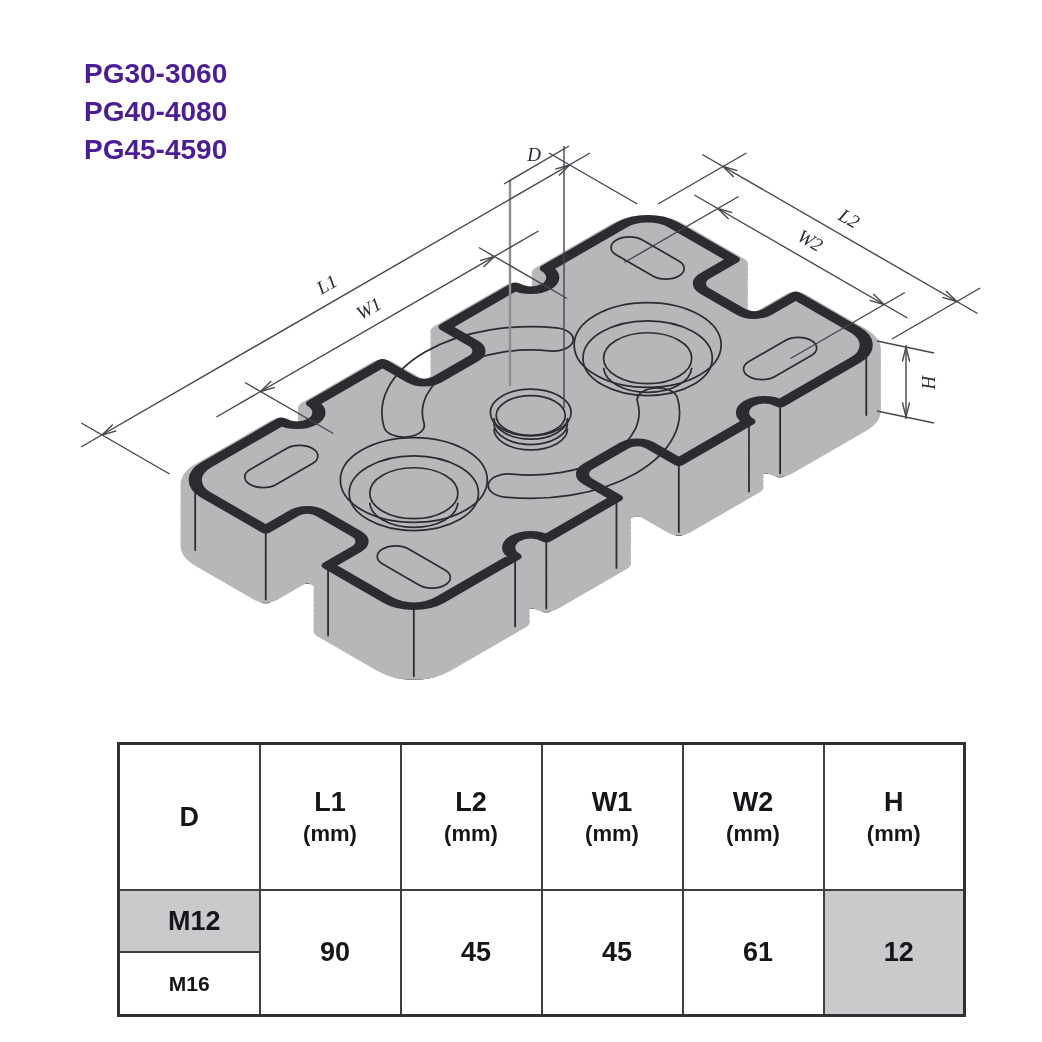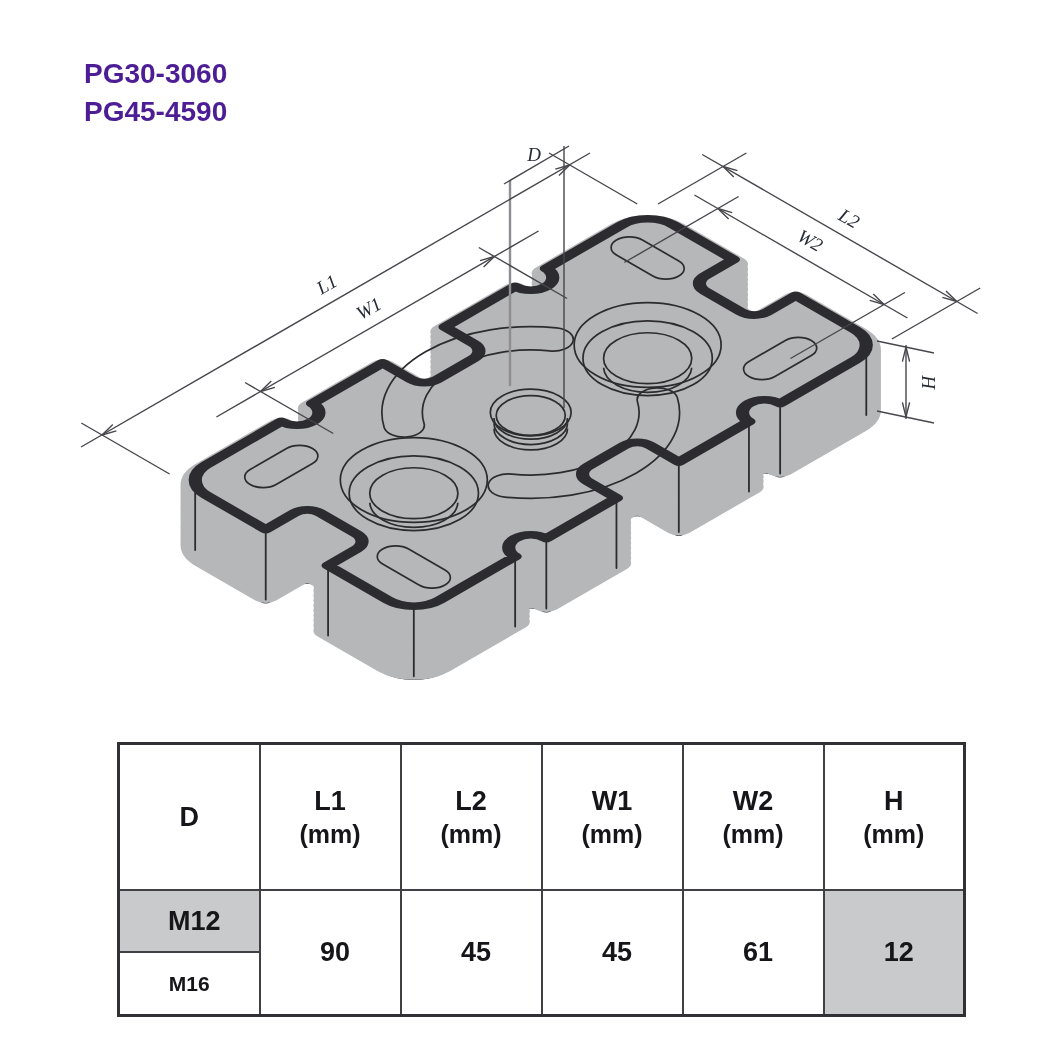--- a/index.html
+++ b/index.html
@@ -32,31 +32,32 @@
     border-collapse:collapse;table-layout:fixed;
     font-family:"Liberation Sans",sans-serif;color:#15151a;
   }
   .spec td,.spec th{
     border:2px solid #404044;text-align:center;vertical-align:middle;
     padding:0;font-weight:bold;background:#ffffff;
   }
   .spec{border:3px solid #313135;}
   .spec col{width:141px;}
   .spec tr.head th{height:144px;font-size:27px;}
-  .spec .hu{font-size:25px;margin-top:3px;}
+  .spec .hu{font-size:22px;margin-top:3px;}
   .spec tr.r1 td{height:60px;font-size:27px;padding-left:10px;}
   .spec tr.r2 td{height:61px;font-size:21px;}
   .spec td.val{font-size:27px;}
   .spec .shade{background:#c9cacc;}
 </style>
 </head>
 <body>
 
 <div class="codes">
   <div>PG30-3060</div>
+  <div>PG40-4080</div>
   <div>PG45-4590</div>
 </div>
 
 <svg class="diagram" width="1042" height="740" viewBox="0 0 1042 740">
 
   <defs>
     <path id="plateOutline" d="
       M 5 0 L 19.5 0 A 3 3 0 0 0 25.5 0 L 39 0 L 39 5.5
       A 2.5 2.5 0 0 0 41.5 8 L 48.5 8 A 2.5 2.5 0 0 0 51 5.5 L 51 0
       L 64.5 0 A 3 3 0 0 0 70.5 0 L 85 0 A 5 5 0 0 1 90 5

